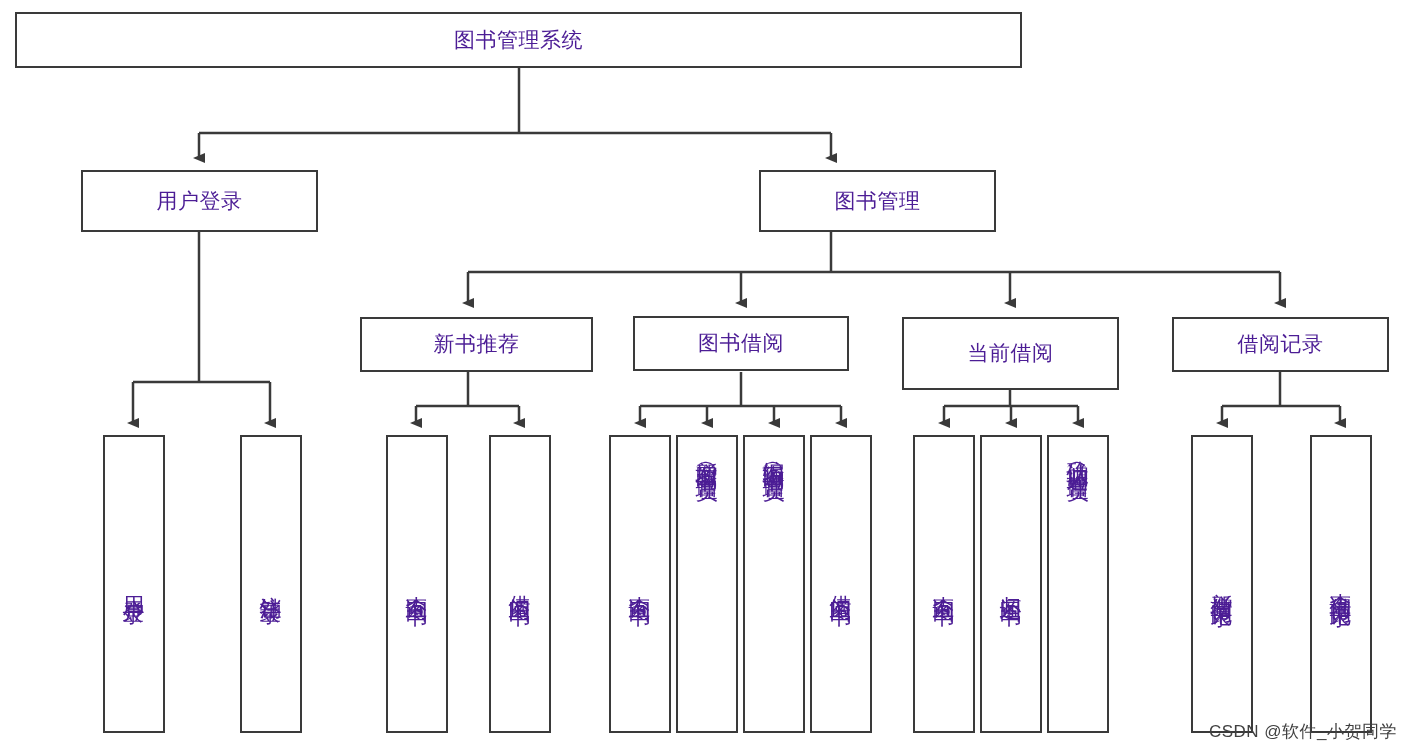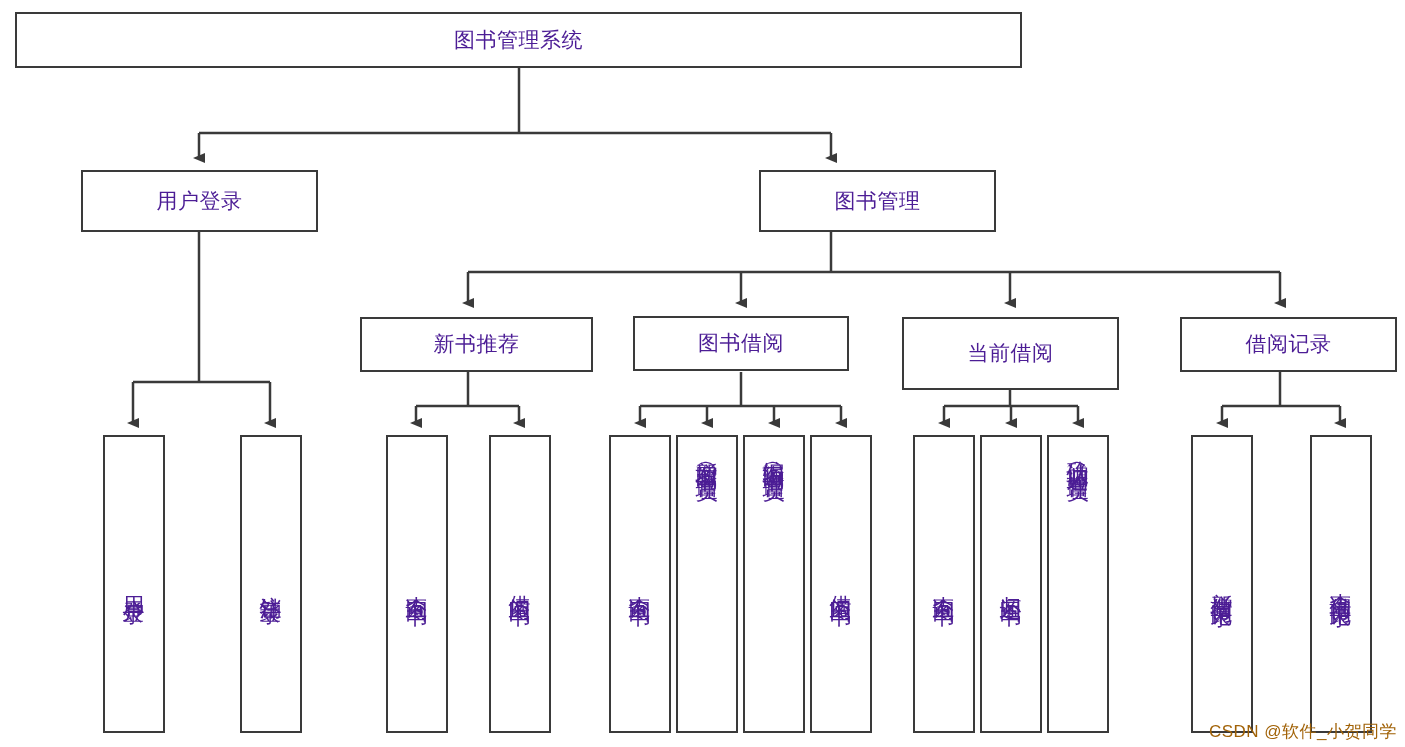--- a/index.html
+++ b/index.html
@@ -73,21 +73,21 @@
     fill: none;
   }
   .arrow-head {
     fill: #3a3a3a;
   }
   #watermark {
     position: absolute;
     right: 8px;
     bottom: 4px;
     font-size: 17px;
-    color: #a16207;
+    color: #404040;
     letter-spacing: 0.5px;
     white-space: nowrap;
     user-select: none;
   }
 </style>
 </head>
 <body>
 
 <div id="diagram-root">
 
@@ -152,21 +152,21 @@
 
   <div class="node" style="left:360px; top:317px; width:233px; height:55px;">
     <span class="node-label">新书推荐</span>
   </div>
   <div class="node" style="left:633px; top:316px; width:216px; height:55px;align-items:center;">
     <span class="node-label">图书借阅</span>
   </div>
   <div class="node" style="left:902px; top:317px; width:217px; height:73px;">
     <span class="node-label">当前借阅</span>
   </div>
-  <div class="node" style="left:1172px; top:317px; width:217px; height:55px;margin-left:8px;">
+  <div class="node" style="left:1172px; top:317px; width:217px; height:55px;">
     <span class="node-label">借阅记录</span>
   </div>
 
   <div class="node vertical mid" style="left:103px; top:435px; width:62px; height:298px;">
     <span class="node-label">用户登录</span>
   </div>
   <div class="node vertical mid" style="left:240px; top:435px; width:62px; height:298px;">
     <span class="node-label">注销登录</span>
   </div>
 

